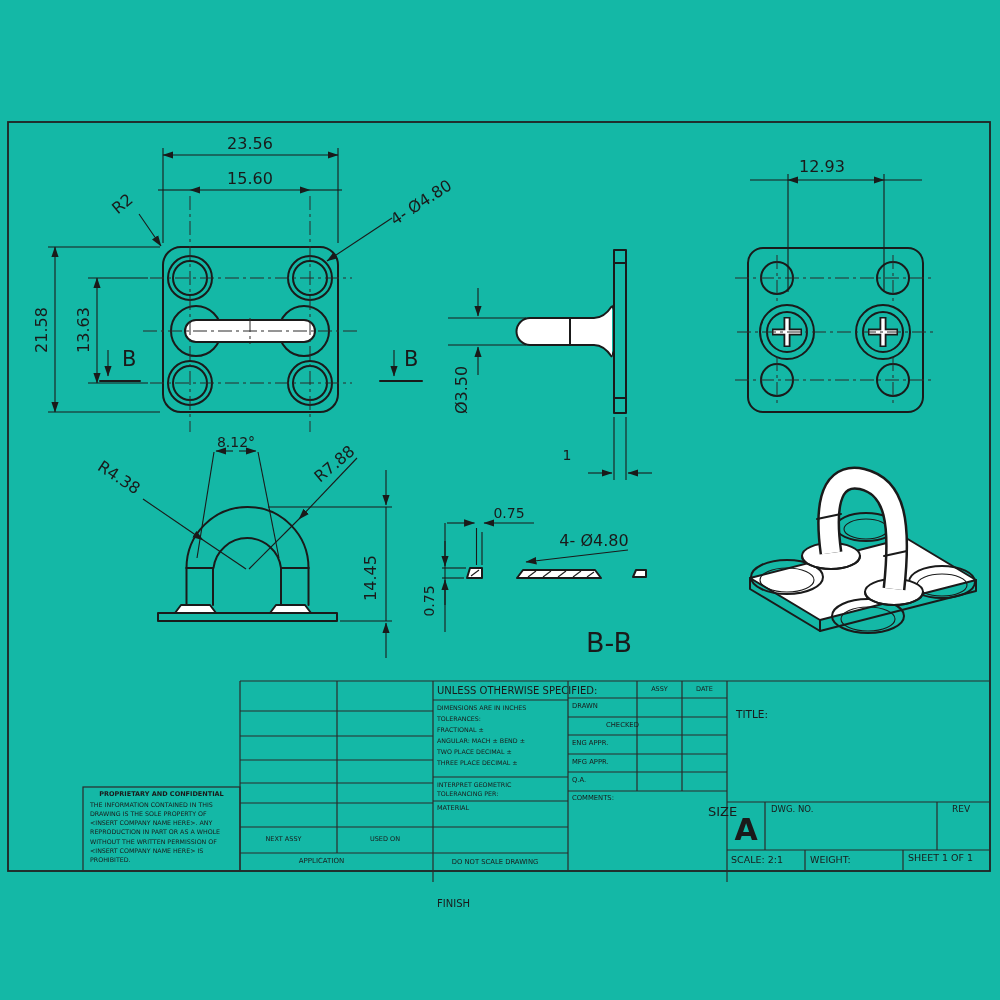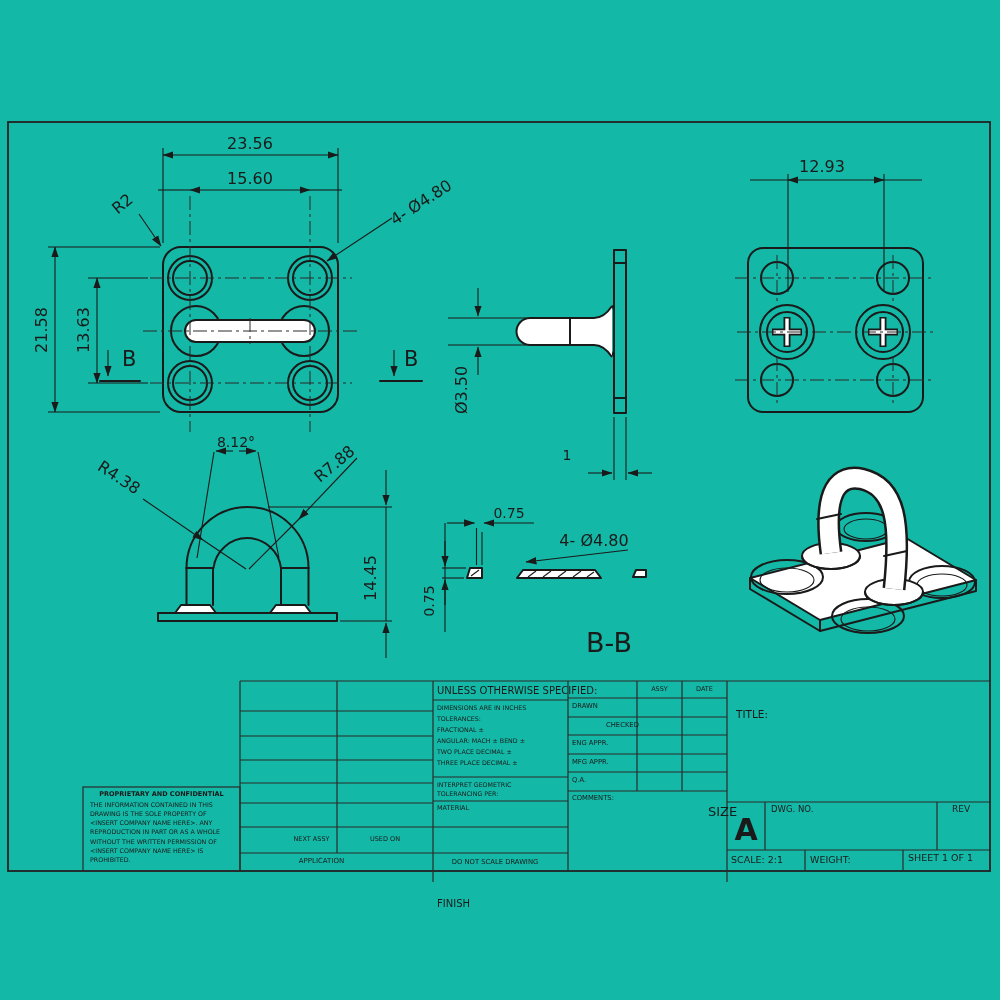--- a/index.html
+++ b/index.html
@@ -293,21 +293,21 @@
 
 <div class="ov c" style="left:637px;top:685px;width:45px;font-size:6.5px;">ASSY</div>
 <div class="ov c" style="left:682px;top:685px;width:45px;font-size:6.5px;">DATE</div>
 <div class="ov" style="left:572px;top:702px;font-size:6.8px;">DRAWN</div>
 <div class="ov" style="left:572px;top:721px;font-size:6.8px;margin-left:34px;">CHECKED</div>
 <div class="ov" style="left:572px;top:739px;font-size:6.8px;">ENG APPR.</div>
 <div class="ov" style="left:572px;top:758px;font-size:6.8px;">MFG APPR.</div>
 <div class="ov" style="left:572px;top:776px;font-size:6.8px;">Q.A.</div>
 <div class="ov" style="left:572px;top:794px;font-size:6.8px;">COMMENTS:</div>
 
-<div class="ov c" style="left:240px;top:835px;width:87px;font-size:6.5px;padding-left:28px;">NEXT ASSY</div>
+<div class="ov c" style="left:240px;top:835px;width:87px;font-size:6.5px;">NEXT ASSY</div>
 <div class="ov c" style="left:337px;top:835px;width:96px;font-size:6.5px;">USED ON</div>
 <div class="ov c" style="left:240px;top:857px;width:163px;font-size:7px;">APPLICATION</div>
 
 <div class="ov" style="left:736px;top:708px;font-size:10.5px;">TITLE:</div>
 <div class="ov" style="left:708px;top:804px;font-size:13px;text-align:right;">SIZE</div>
 <div class="ov c" style="left:729px;top:812px;width:34px;font-size:30px;font-weight:bold;">A</div>
 <div class="ov" style="left:771px;top:804px;font-size:8.5px;">DWG. NO.</div>
 <div class="ov" style="left:952px;top:804px;font-size:9px;">REV</div>
 <div class="ov" style="left:731px;top:854px;font-size:9.5px;">SCALE: 2:1</div>
 <div class="ov" style="left:810px;top:854px;font-size:9.5px;">WEIGHT:</div>

